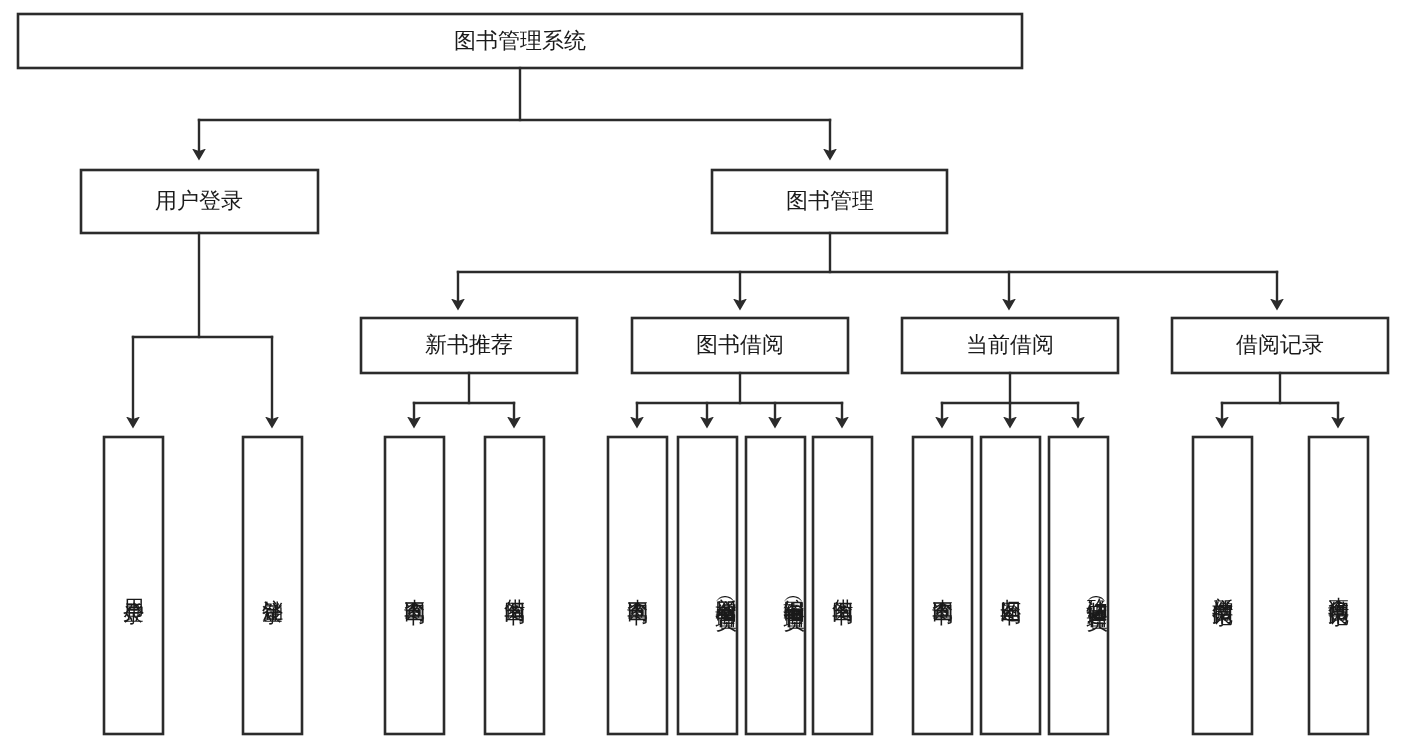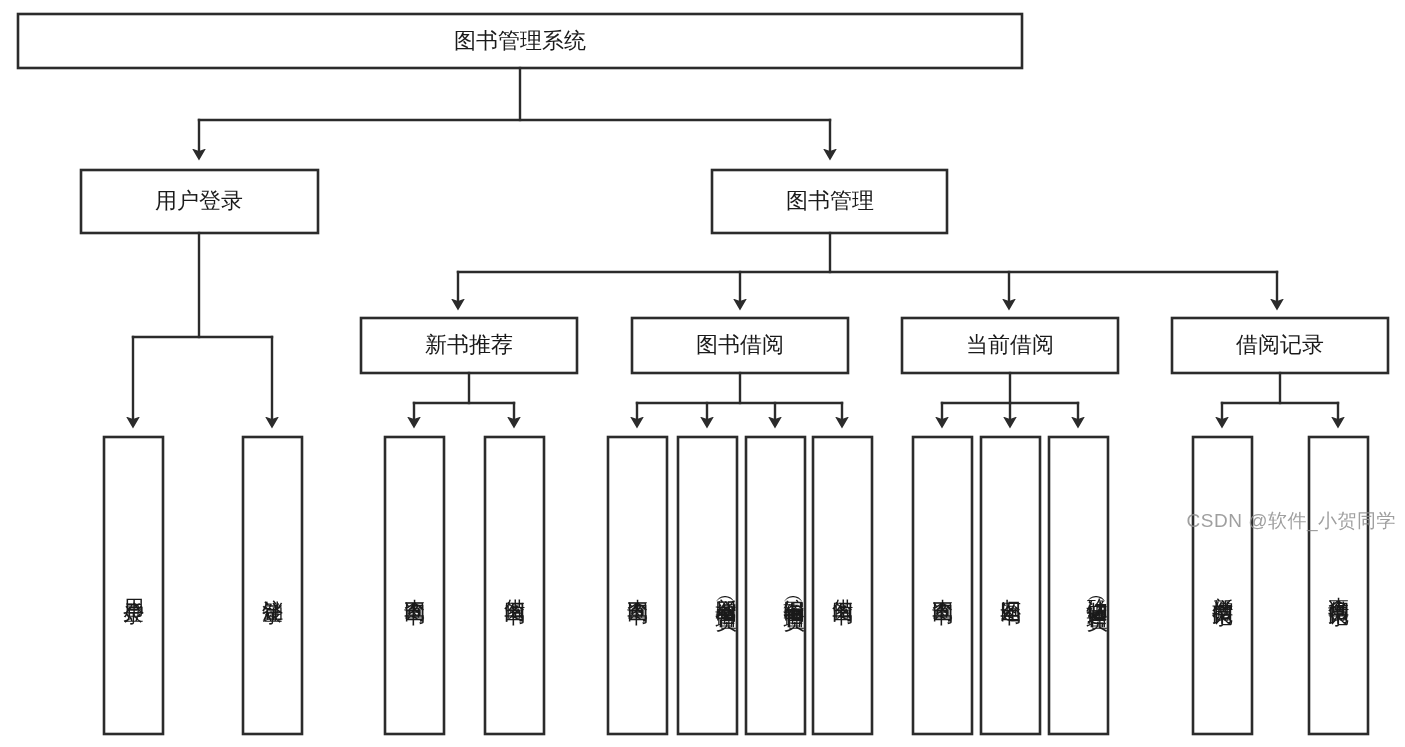--- a/index.html
+++ b/index.html
@@ -180,14 +180,13 @@
   <div class="v-label" style="left:746px;top:437px;width:59px;height:297px;align-items:flex-start;padding-top:8px;box-sizing:border-box;">编辑图书（管理员）</div>
   <div class="v-label" style="left:813px;top:437px;width:59px;height:297px;">借阅图书</div>
 
   <div class="v-label" style="left:913px;top:437px;width:59px;height:297px;">查询图书</div>
   <div class="v-label" style="left:981px;top:437px;width:59px;height:297px;">归还图书</div>
   <div class="v-label" style="left:1049px;top:437px;width:59px;height:297px;align-items:flex-start;padding-top:8px;box-sizing:border-box;">确认归还（管理员）</div>
 
   <div class="v-label" style="left:1193px;top:437px;width:59px;height:297px;">新增借阅记录</div>
   <div class="v-label" style="left:1309px;top:437px;width:59px;height:297px;">查询借阅记录</div>
 
-  <div id="watermark">CSDN @软件_小贺同学</div>
 </div>
 
 </body></html>

